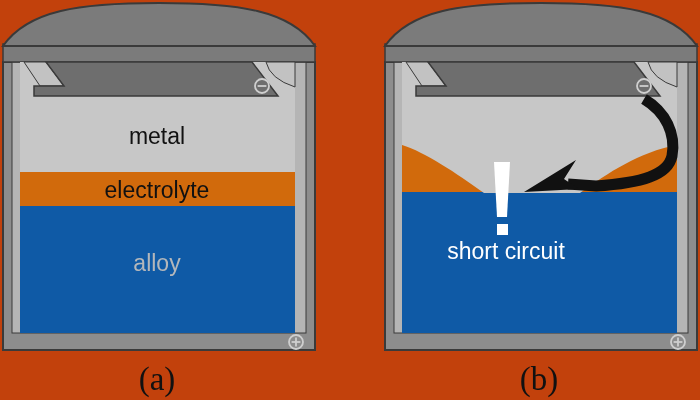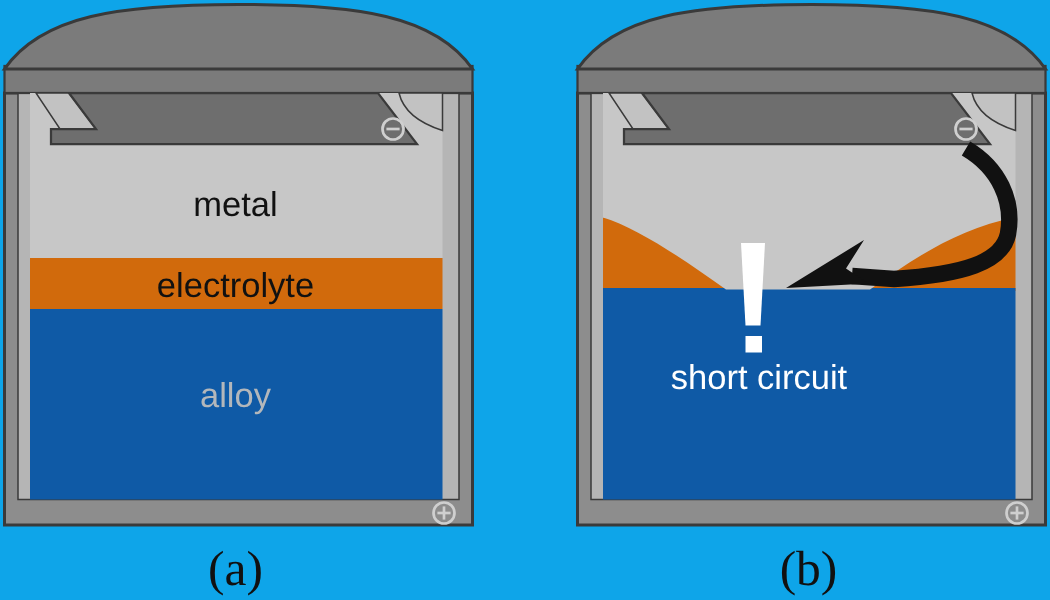--- a/index.html
+++ b/index.html
@@ -1,16 +1,16 @@
 <!DOCTYPE html>
 <html><head>
 <meta charset="utf-8">
 <style>
   html,body{margin:0;padding:0;background:#ffffff;}
-  #stage{position:relative;width:700px;height:400px;background:#0ea5e9;overflow:hidden;}
+  #stage{position:relative;width:700px;height:400px;background:#c2410c;overflow:hidden;}
   svg{position:absolute;left:0;top:0;}
   .layer-label{font-family:"Liberation Sans",sans-serif;font-size:23px;}
   .annotation-label{font-family:"Liberation Sans",sans-serif;font-size:23px;fill:#ffffff;}
   .caption{font-family:"Liberation Serif",serif;font-size:33px;fill:#111111;}
   .outline{stroke:#3a3a3a;}
 </style>
 </head>
 <body>
 
 <div id="stage">

